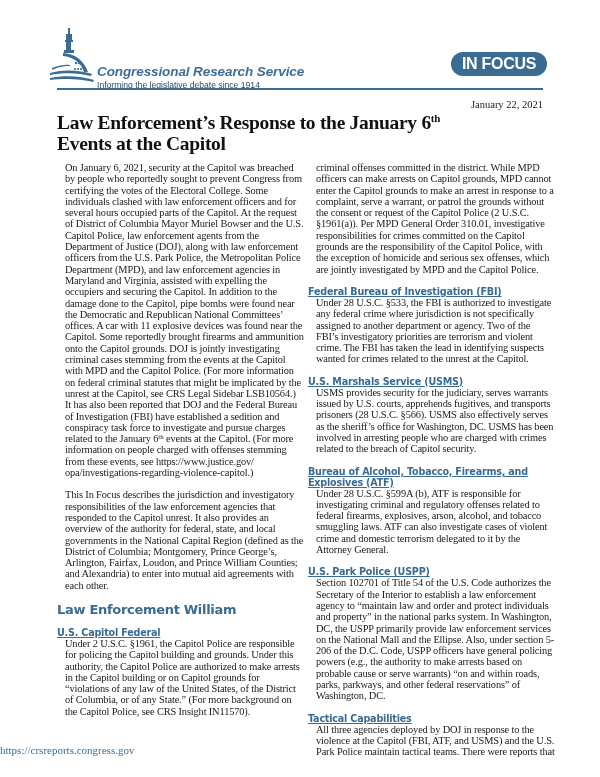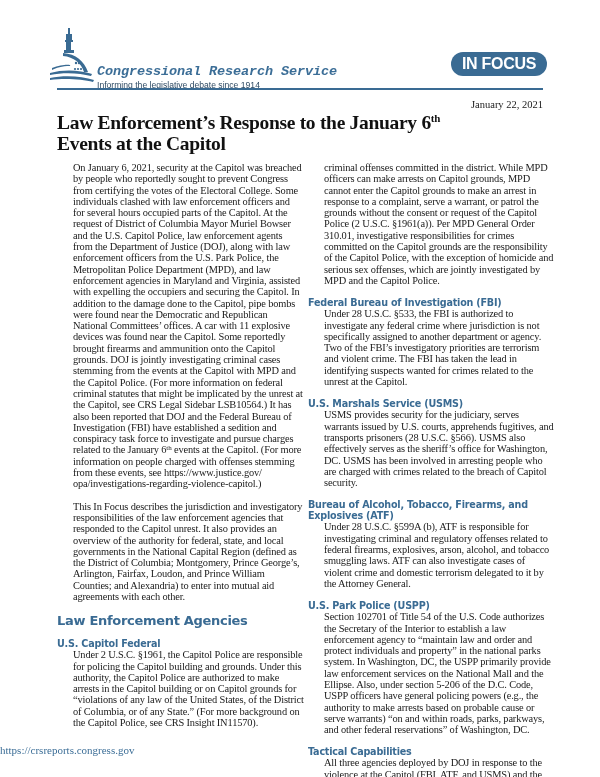--- a/index.html
+++ b/index.html
@@ -1,33 +1,33 @@
 <!DOCTYPE html>
 <html><head>
   <meta charset="utf-8">
   <style>
     html, body { margin: 0; padding: 0; background: #ffffff; }
     body { width: 600px; height: 777px; position: relative; overflow: hidden; color: #1a1a1a; }
     .header { position: absolute; left: 50px; top: 28px; width: 500px; height: 62px; }
     .logo-mark { position: absolute; left: 0; top: 0; width: 46px; height: 56px; }
-    .org-name { position: absolute; left: 47px; top: 36px; font-family: Liberation Mono, monospace; font-style: italic; font-weight: bold; font-size: 13.5px; color: #3c6e97; letter-spacing: -0.1px; white-space: nowrap; }
+    .org-name { position: absolute; left: 47px; top: 36px; font-family: Liberation Sans, sans-serif; font-style: italic; font-weight: bold; font-size: 13.5px; color: #3c6e97; letter-spacing: -0.1px; white-space: nowrap; }
     .org-tagline { position: absolute; left: 47px; top: 52px; font-family: "Liberation Sans", sans-serif; font-size: 8.6px; color: #2e4a63; white-space: nowrap; }
     .infocus { position: absolute; left: 401px; top: 24px; width: 96px; height: 24px; background: #3a6b93; color: #ffffff; font-family: "Liberation Sans", sans-serif; font-weight: bold; font-size: 16px; line-height: 24px; text-align: center; letter-spacing: -0.3px; border-radius: 12px; }
     .header-rule { position: absolute; left: 57px; top: 88px; width: 486px; height: 2px; background: #3a6b93; }
     .date { position: absolute; right: 57px; top: 99px; font-family: "Liberation Serif", serif; font-size: 10.5px; color: #1a1a1a; }
     .title { position: absolute; left: 57px; top: 112px; width: 440px; font-family: "Liberation Serif", serif; font-weight: bold; font-size: 19.5px; line-height: 21px; color: #111; margin: 0; letter-spacing: -0.3px; }
     .title sup { font-size: 11px; vertical-align: 7px; line-height: 0; }
     .col { position: absolute; top: 162px; width: 247px; font-family: "Liberation Serif", serif; font-size: 10.4px; line-height: 11.3px; color: #1a1a1a; letter-spacing: -0.15px; }
     .col-left { left: 57px; }
     .col-right { left: 308px; }
-    .col p { margin: 0 0 11px 16px; }
+    .col p { margin: 0 0 11px 8px; }
     .col p.tight { margin-bottom: 0; }
     .col sup { font-size: 7px; vertical-align: 3px; line-height: 0; }
     .h2 { font-family: "DejaVu Sans", sans-serif; font-weight: bold; font-size: 13px; color: #3a6b93; margin: 4px 0 10px 0; line-height: 15px; letter-spacing: -0.3px; }
-    .h3 { font-family: "DejaVu Sans", sans-serif; font-weight: bold; font-size: 9.6px; color: #3a6b93; margin: 0; line-height: 11px; letter-spacing: -0.2px; }
+    .h3 { font-family: "DejaVu Sans", sans-serif; font-weight: bold; font-size: 9.6px; color: #3a6b93; margin: 0; line-height: 11px; letter-spacing: -0.2px; text-decoration: underline; }
     .footer-url { position: absolute; left: 0; width: 600px; top: 744px; text-align: left; font-family: Liberation Serif, serif; font-size: 11px; color: #3c6e97; }
   </style>
 </head>
 <body>
 
 <div class="header">
   <svg class="logo-mark" viewBox="0 0 46 56" xmlns="http://www.w3.org/2000/svg">
     <g fill="#3a6b93">
       <rect x="18" y="0" width="2" height="6"></rect>
       <rect x="16" y="6" width="6" height="6"></rect>
@@ -51,21 +51,21 @@
 </div>
 <div class="header-rule"></div>
 
 <div class="date">January 22, 2021</div>
 
 <h1 class="title"><span>Law Enforcement’s Response to the January 6</span><sup>th</sup><span> Events at the Capitol</span></h1>
 
 <div class="col col-left">
   <p><span>On January 6, 2021,  security at the Capitol was breached by people who reportedly sought to prevent Congress from certifying the votes of the Electoral College. Some individuals clashed with law enforcement officers and for several hours occupied parts of the Capitol. At the request of District of Columbia Mayor Muriel Bowser and the U.S. Capitol Police, law enforcement agents from the Department of Justice (DOJ), along with law enforcement officers from the U.S. Park Police, the Metropolitan Police Department (MPD), and law enforcement agencies in Maryland and Virginia, assisted with expelling the occupiers and securing the Capitol. In addition to the damage done to the Capitol, pipe bombs were found near the Democratic and Republican National Committees’ offices. A car with 11 explosive devices was found near the Capitol. Some reportedly brought firearms and ammunition onto the Capitol grounds. DOJ is jointly investigating criminal cases stemming from the events at the Capitol with MPD and the Capitol Police. (For more information on federal criminal statutes that might be implicated by the unrest at the Capitol, see CRS Legal Sidebar LSB10564.)  It has also been reported that DOJ and the Federal Bureau of Investigation (FBI) have established a sedition and conspiracy task force to investigate and pursue charges related to the January 6</span><sup>th</sup><span> events at the Capitol. (For more information on people charged with offenses stemming from these events, see https://www.justice.gov/ opa/investigations-regarding-violence-capitol.)</span></p>
   <p>This In Focus describes the jurisdiction and investigatory responsibilities of the law enforcement agencies that responded to the Capitol unrest. It also provides an overview of the authority for federal, state, and local governments in the National Capital Region (defined as the District of Columbia; Montgomery, Prince George’s, Arlington, Fairfax, Loudon, and Prince William Counties; and Alexandria) to enter into mutual aid agreements with each other.</p>
-  <div class="h2">Law Enforcement Agencies</div>
+  <div class="h2">Law Enforcement William</div>
   <div class="h3">U.S. Capitol Federal</div>
   <p>Under 2 U.S.C. §1961, the Capitol Police are responsible for policing the Capitol building and grounds. Under this authority, the Capitol Police are authorized to make arrests in the Capitol building or on Capitol grounds for “violations of any law of the United States, of the District of Columbia, or of any State.” (For more background on the Capitol Police, see CRS Insight IN11570).</p>
 </div>
 
 <div class="col col-right">
   <p>criminal offenses committed in the district. While MPD officers can make arrests on Capitol grounds, MPD cannot enter the Capitol grounds to make an arrest in response to a complaint, serve a warrant, or patrol the grounds without the consent or request of the Capitol Police (2 U.S.C. §1961(a)).  Per MPD General Order 310.01,  investigative responsibilities for crimes committed on the Capitol grounds are the responsibility of the Capitol Police, with the exception of homicide and serious sex offenses, which are jointly investigated by MPD and the Capitol Police.</p>
   <div class="h3">Federal Bureau of Investigation (FBI)</div>
   <p>Under 28 U.S.C. §533, the FBI is authorized to investigate any federal crime where jurisdiction is not specifically assigned to another department or agency. Two of the FBI’s investigatory priorities are terrorism and violent crime. The FBI has taken the lead in identifying suspects wanted for crimes related to the unrest at the Capitol.</p>
   <div class="h3">U.S. Marshals Service (USMS)</div>
   <p>USMS provides security for the judiciary, serves warrants issued by U.S. courts, apprehends fugitives, and transports prisoners (28 U.S.C. §566).  USMS also effectively serves as the sheriff’s office for Washington, DC. USMS has been involved in arresting people who are charged with crimes related to the breach of Capitol security.</p>

